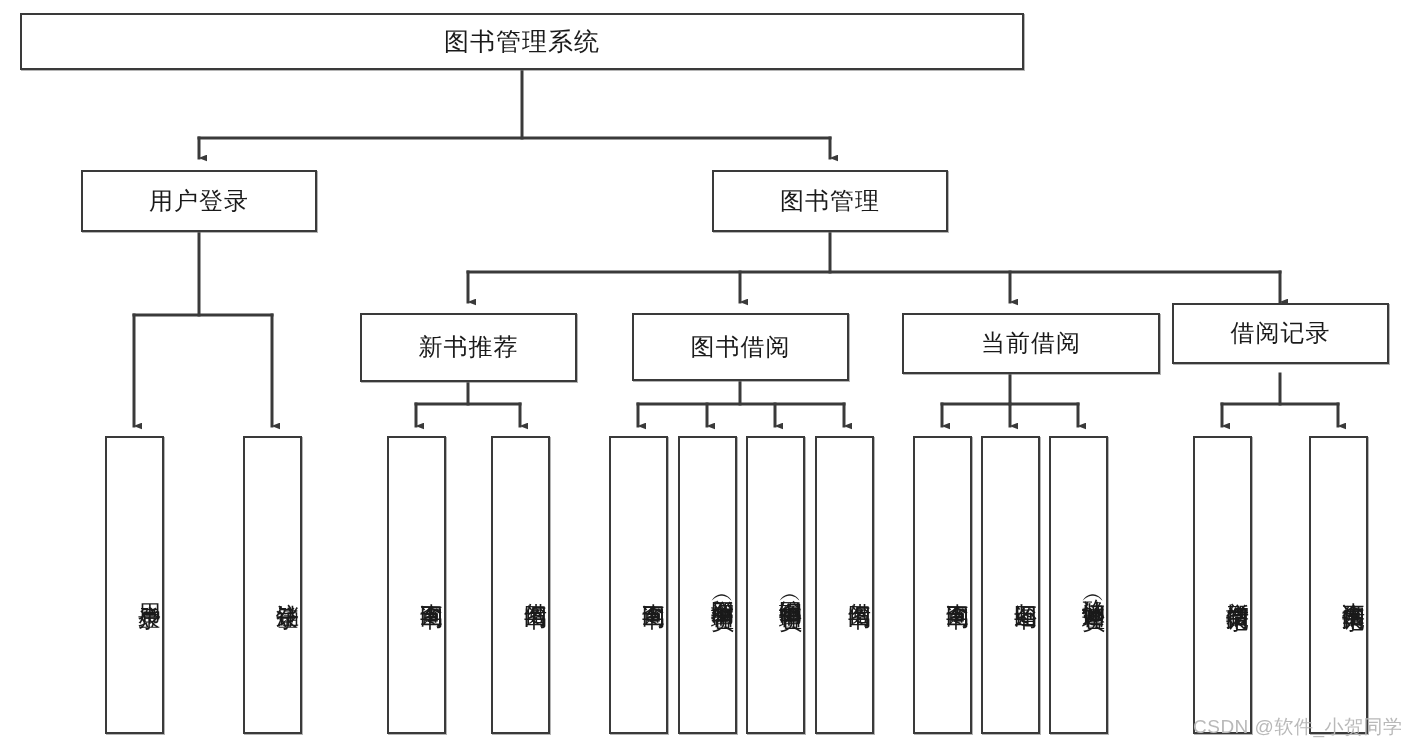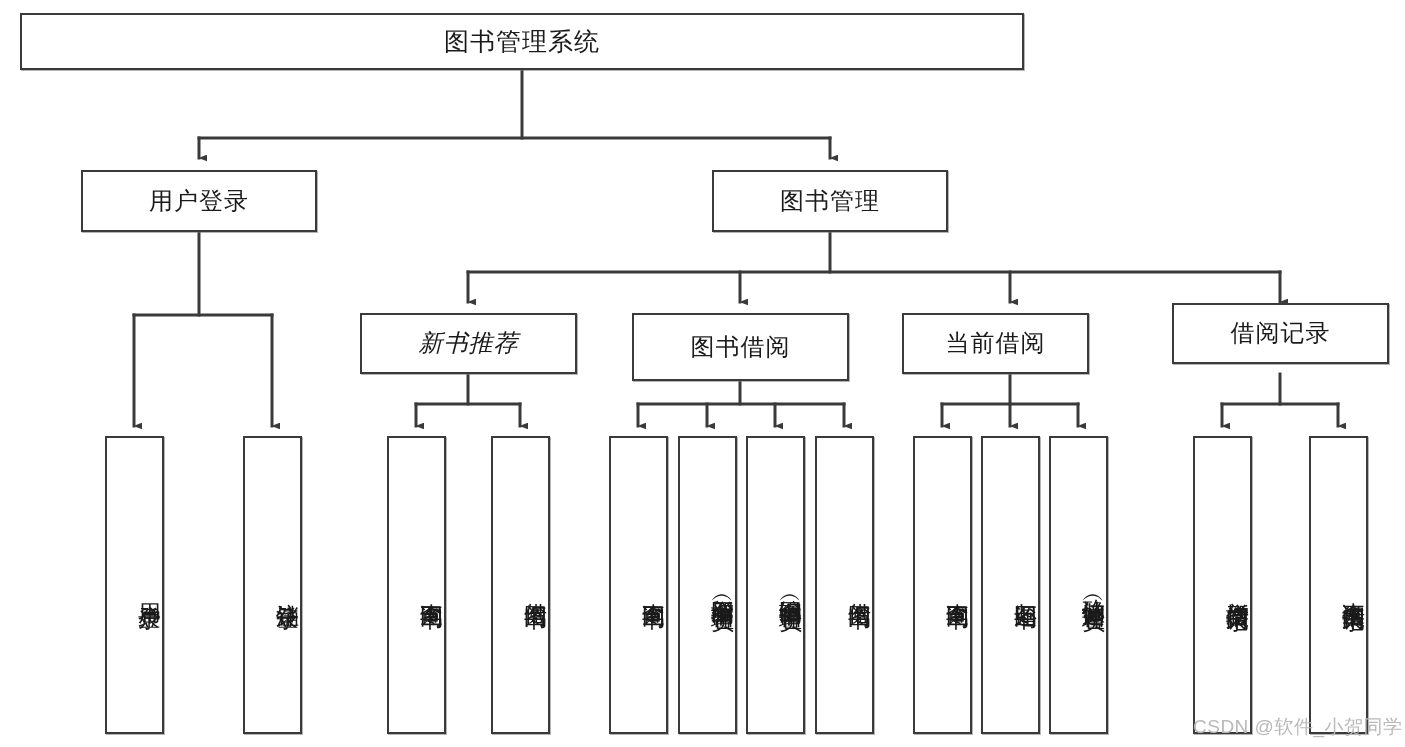--- a/index.html
+++ b/index.html
@@ -134,29 +134,29 @@
   </div>
 
   <div class="node horizontal" style="left:81px; top:170px; width:236px; height:62px;">
     <span>用户登录</span>
   </div>
 
   <div class="node horizontal" style="left:712px; top:170px; width:236px; height:62px;">
     <span>图书管理</span>
   </div>
 
-  <div class="node horizontal" style="left:360px; top:313px; width:217px; height:61px;font-style:italic;">
+  <div class="node horizontal" style="left:360px; top:313px; width:217px; height:69px;">
     <span>新书推荐</span>
   </div>
 
   <div class="node horizontal" style="left:632px; top:313px; width:217px; height:68px;">
     <span>图书借阅</span>
   </div>
 
-  <div class="node horizontal" style="left:902px; top:313px; width:187px; height:61px;">
+  <div class="node horizontal" style="left:902px; top:313px; width:258px; height:61px;">
     <span>当前借阅</span>
   </div>
 
   <div class="node horizontal" style="left:1172px; top:303px; width:217px; height:61px;">
     <span>借阅记录</span>
   </div>
 
   <div class="node vertical" style="left:105px; top:436px; width:59px; height:298px;">
     <span class="vlabel">用户登录</span>
   </div>

